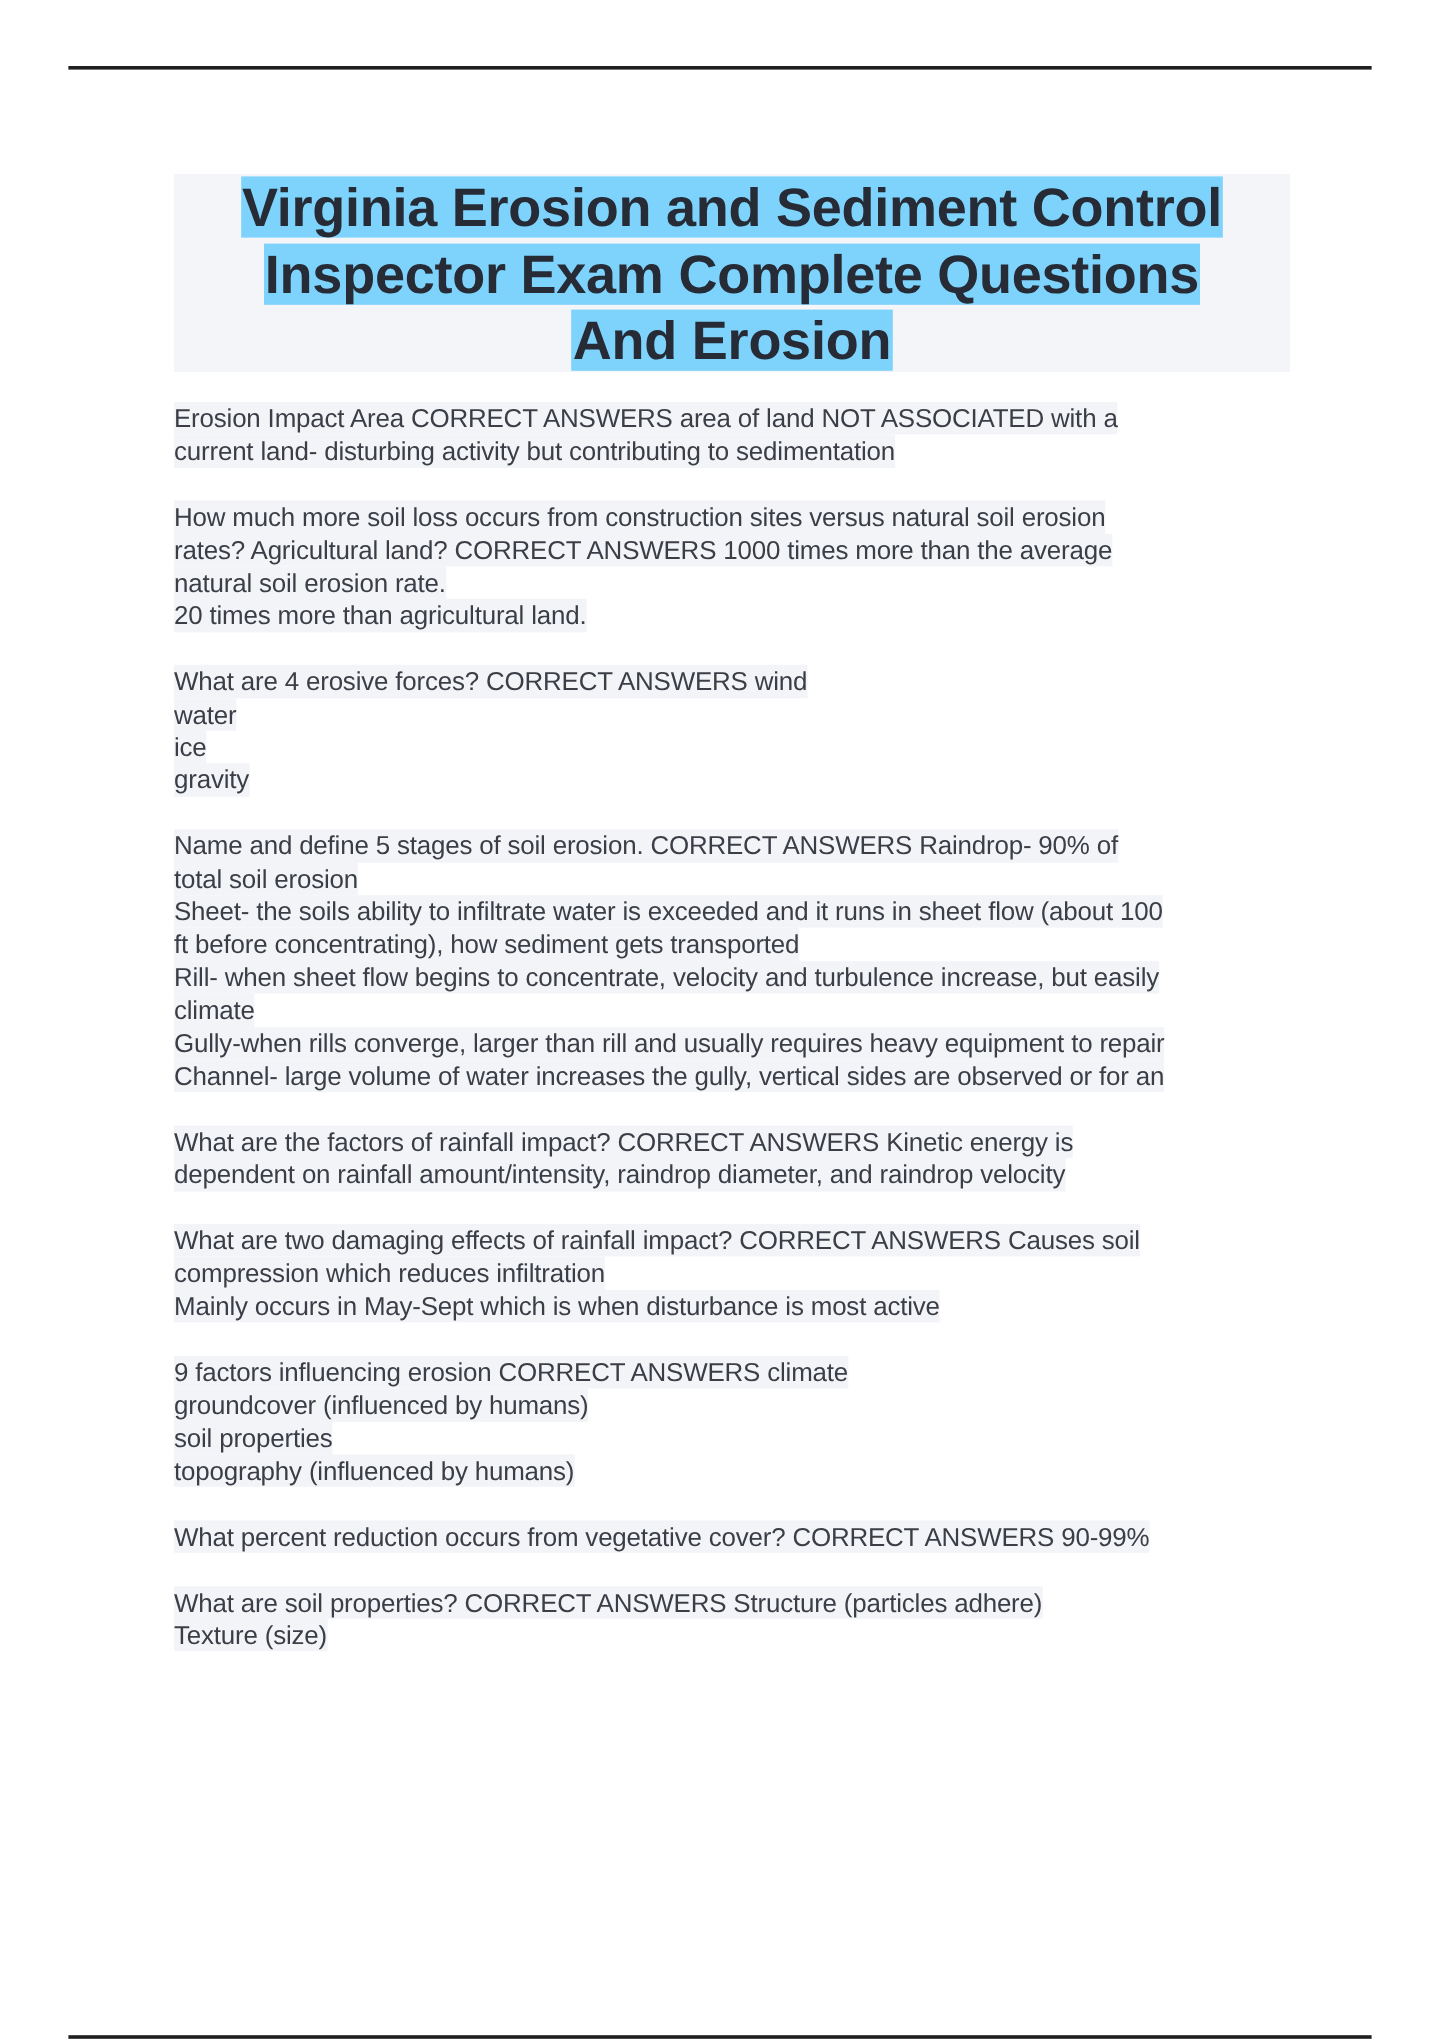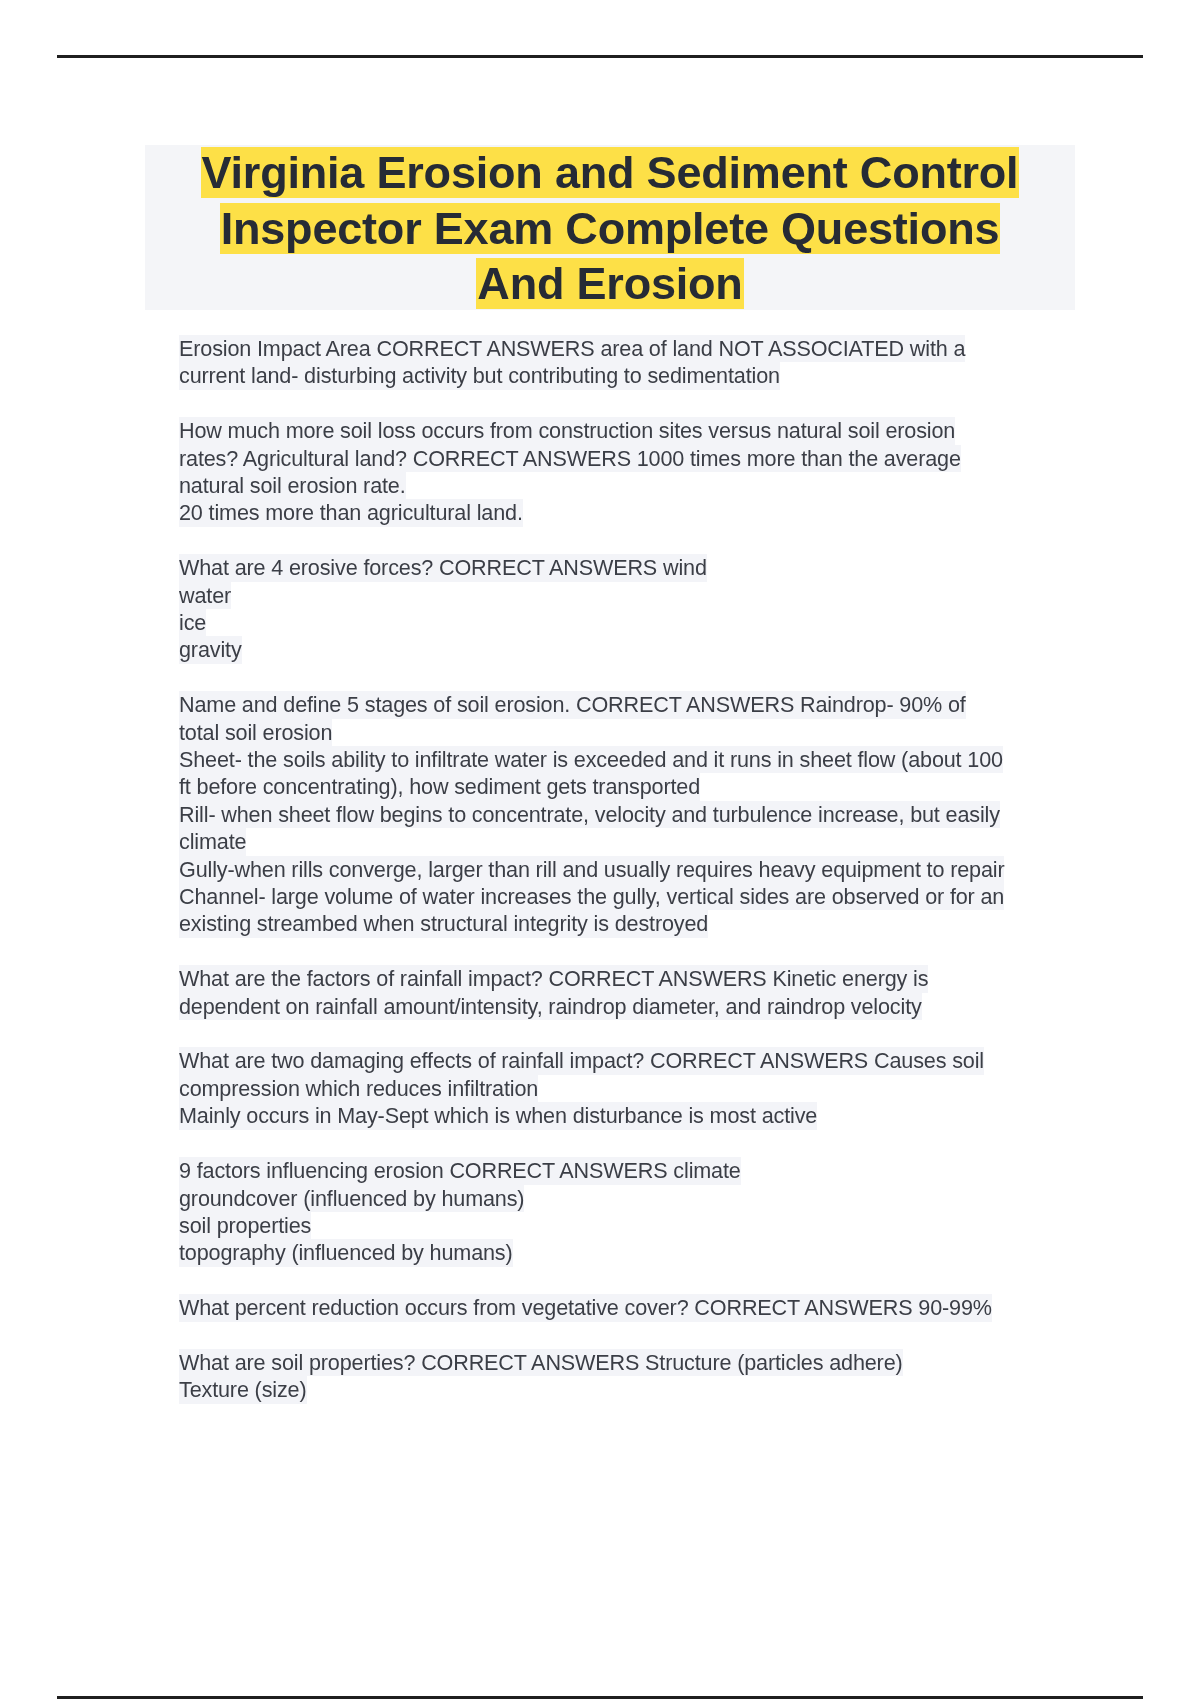--- a/index.html
+++ b/index.html
@@ -37,21 +37,21 @@
     margin: 0;
     padding-top: 0;
     font-family: "Liberation Sans", sans-serif;
     font-weight: bold;
     font-size: 45px;
     line-height: 55.5px;
     color: #262b35;
     letter-spacing: -0.2px;
   }
   .title .hl {
-    background: #fde047;
+    background: #7dd3fc;
     padding: 0 1px;
     -webkit-box-decoration-break: clone;
     box-decoration-break: clone;
   }
 
   .content {
     position: absolute;
     left: 145px;
     top: 335px;
     width: 945px;
@@ -61,21 +61,20 @@
   }
   .line {
     display: block;
     width: fit-content;
     font-size: 21.6px;
     line-height: 27.4px;
     color: #3b3e46;
     background: #f3f4f8;
     white-space: nowrap;
     letter-spacing: -0.15px;
-    margin-left: 34px;
   }
 </style>
 </head>
 <body>
 
 <div class="rule top"></div>
 
 <div class="title-box">
   <h1 class="title">
     <span class="hl">Virginia Erosion and Sediment Control</span><br>
@@ -107,21 +106,20 @@
 
   <div class="qa">
     <span class="line">Name and define 5 stages of soil erosion. CORRECT ANSWERS Raindrop- 90% of</span>
     <span class="line">total soil erosion</span>
     <span class="line">Sheet- the soils ability to infiltrate water is exceeded and it runs in sheet flow (about 100</span>
     <span class="line">ft before concentrating), how sediment gets transported</span>
     <span class="line">Rill- when sheet flow begins to concentrate, velocity and turbulence increase, but easily</span>
     <span class="line">climate</span>
     <span class="line">Gully-when rills converge, larger than rill and usually requires heavy equipment to repair</span>
     <span class="line">Channel- large volume of water increases the gully, vertical sides are observed or for an</span>
-    <span class="line">existing streambed when structural integrity is destroyed</span>
   </div>
 
   <div class="qa">
     <span class="line">What are the factors of rainfall impact? CORRECT ANSWERS Kinetic energy is</span>
     <span class="line">dependent on rainfall amount/intensity, raindrop diameter, and raindrop velocity</span>
   </div>
 
   <div class="qa">
     <span class="line">What are two damaging effects of rainfall impact? CORRECT ANSWERS Causes soil</span>
     <span class="line">compression which reduces infiltration</span>

